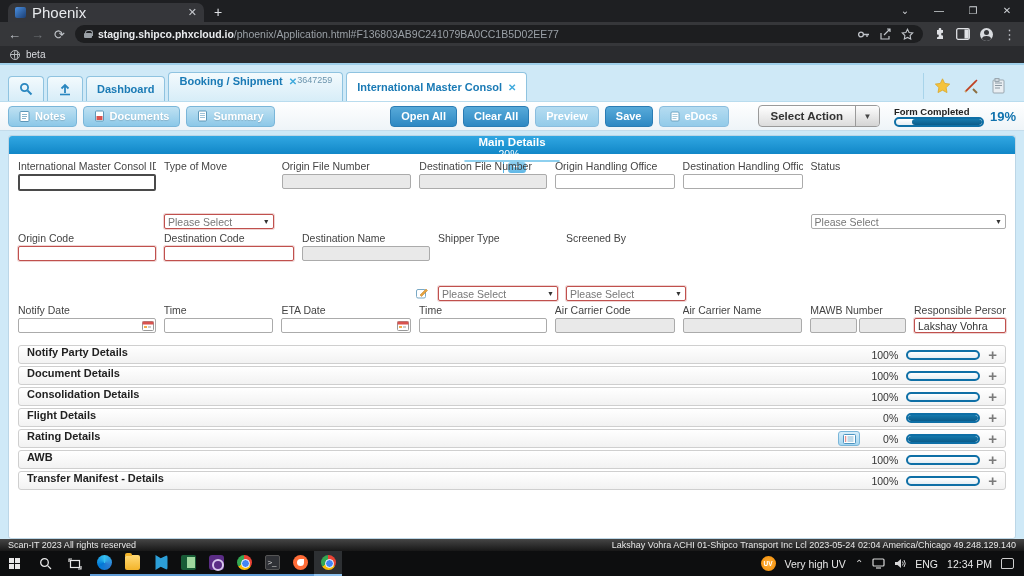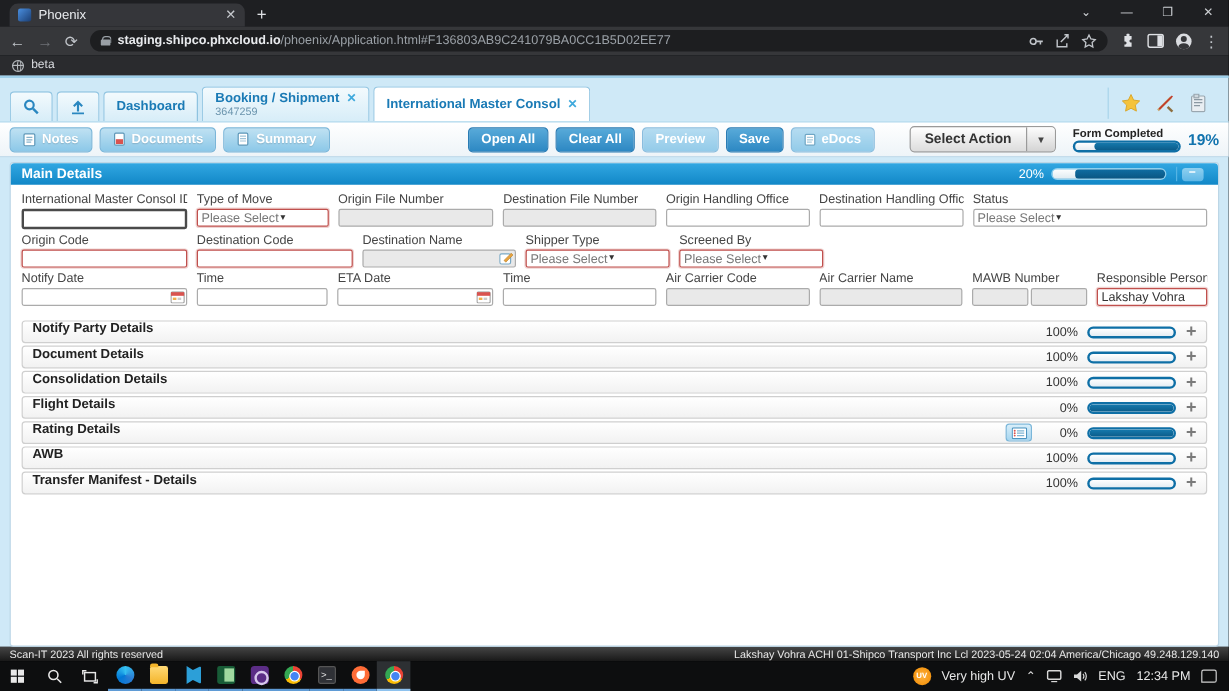--- a/index.html
+++ b/index.html
@@ -2,21 +2,21 @@
 <html><head>
 <meta charset="utf-8">
 <style>
   * { margin:0; padding:0; box-sizing:border-box; }
   html,body { width:1024px; height:576px; overflow:hidden; font-family:"Liberation Sans", sans-serif; background:#000; }
 
   
   .tabstrip { height:22px; background:#1e1f22; display:flex; align-items:flex-end; }
   .btab { width:196px; height:19px; background:#35363a; border-radius:7px 7px 0 0; margin-left:8px;
           display:flex; align-items:center; padding:0 7px; gap:6px; }
-  .btab-title { color:#e8eaed; font-size:11px; flex:1; }
+  .btab-title { color:#e8eaed; font-size:15px; flex:1; }
   .btab-close { color:#c6c9ce; font-size:11px; cursor:default; }
   .favicon { width:11px; height:11px; background:linear-gradient(135deg,#4a8fe0,#1b3e73); border-radius:2px; position:relative; }
   .newtab-btn { color:#dfe1e5; font-size:14px; margin-left:10px; margin-bottom:2px; }
   .win-controls { margin-left:auto; display:flex; align-items:center; height:100%; }
   .win-controls span { color:#cfd2d6; font-size:10px; width:34px; text-align:center; line-height:22px; }
   .btoolbar { height:24px; background:#36373a; display:flex; align-items:center; padding:0 8px; gap:10px; }
   .nav-ic { color:#c0c4c9; font-size:13px; }
   .nav-ic.dim { color:#6e7175; }
   .omnibox { flex:1; height:18px; background:#1d1e20; border-radius:9px; display:flex; align-items:center; padding:0 9px; gap:6px; }
   .omni-lock { width:8px; height:8px; position:relative; }
@@ -35,21 +35,21 @@
   .globe-ic::before { content:""; position:absolute; left:3px; top:-1px; width:2px; height:10px; border-left:1px solid #b6babe; border-right:1px solid #b6babe; border-radius:50%; }
   .globe-ic::after { content:""; position:absolute; left:-1px; top:3px; width:10px; height:2px; border-top:1px solid #b6babe; }
   .bm-label { color:#dadce0; font-size:10px; }
 
   
   .app { height:476px; background:#cfe9f7; display:flex; flex-direction:column; border-top:2px solid #9fd0ea; }
   .app-tabbar { height:36px; display:flex; align-items:flex-end; padding:0 8px; gap:3px; }
   .atab { background:linear-gradient(#f3fafd,#d7edf8); border:1px solid #8fc3e0; border-bottom:none; border-radius:4px 4px 0 0;
           height:25px; display:flex; align-items:center; padding:0 10px; gap:6px; color:#1a7ab5; font-weight:bold; font-size:11px; }
   .atab.icon-tab { width:36px; justify-content:center; }
-  .atab.two-line { height:29px; flex-direction:column; align-items:flex-start; justify-content:center; gap:0; padding:2px 10px;text-align:center; }
+  .atab.two-line { height:29px; flex-direction:row; align-items:flex-start; justify-content:center; gap:0; padding:2px 10px;text-align:center; }
   .atab .l1 { display:flex; gap:6px; align-items:center; }
   .atab .sub { font-size:9px; color:#6b94ad; font-weight:normal; }
   .atab.active { background:#fff; height:29px; }
   .tab-close { color:#3fa9dc; font-size:10px; font-weight:bold; }
   .app-tab-icons { margin-left:auto; display:flex; align-items:center; gap:12px; padding:0 10px; border-left:1px solid #a8d4ea; height:26px; margin-bottom:2px; }
 
   .app-toolbar { height:30px; background:linear-gradient(#ffffff,#eef4f8); border-top:1px solid #b9dcee; border-bottom:1px solid #c4dceb;
                  display:flex; align-items:center; padding:0 8px; gap:6px; }
   .btn { border-radius:4px; font-size:11px; font-weight:bold; color:#fff; height:21px; display:flex; align-items:center; gap:5px; padding:0 10px; }
   .btn.light { background:linear-gradient(#bfe1f2,#8cc8e8); border:1px solid #7ab6d9; text-shadow:0 1px 1px rgba(0,0,0,.15); }
@@ -62,38 +62,38 @@
   .form-completed { display:flex; flex-direction:column; align-items:flex-start; margin-left:8px; }
   .fc-label { font-size:9.5px; font-weight:bold; color:#222; }
   .fc-row { display:flex; align-items:center; gap:4px; }
   .pbar { height:10px; border:2px solid #0e6fa6; border-radius:6px; background:linear-gradient(#ffffff,#e4edf3); overflow:hidden; display:flex; }
   .pbar .pfill { margin-left:auto; height:100%; background:linear-gradient(#1579ad,#0b5c8a); border-radius:3px; }
   .fc-pct { color:#1173ae; font-weight:bold; font-size:13px; }
 
   .app-main { flex:1; padding:4px 8px 0 8px; }
   .panel { background:#fff; border:1px solid #bcd6e6; border-radius:3px; height:100%; padding:0 0 2px 0; }
 
-  .md-header { height:18px; background:linear-gradient(#31a7e2,#1187c7); border-radius:3px 3px 0 0; display:flex; align-items:center; padding:0 9px; }
+  .md-header { height:18px; background:linear-gradient(#31a7e2,#1187c7); border-radius:3px 3px 0 0; display:flex; align-items:center; padding:0 9px;flex-direction:column; }
   .md-title { color:#fff; font-weight:bold; font-size:11.5px; flex:1; }
   .md-pct { color:#fff; font-size:10.5px; margin-right:6px; }
   .md-pbar { width:96px; height:10px; border:1px solid #8ed0ef; border-radius:5px; background:linear-gradient(#fdfefe,#dfeaf0); overflow:hidden; display:flex; }
   .md-pbar .pfill { margin-left:auto; height:100%; background:linear-gradient(#0f6ea3,#0a5681); border-radius:3px; }
   .md-min { width:26px; height:12px; margin-left:8px; border-left:1px solid #55b4e4; display:flex; align-items:center; justify-content:center; }
   .md-min span { width:18px; height:11px; background:linear-gradient(#8fd0f0,#5fb7e6); border-radius:3px; color:#fff; font-size:10px; line-height:9px; text-align:center; font-weight:bold; }
 
   .form { padding:3px 9px 8px 9px; }
   .frow { display:flex; gap:8px; margin-top:3px; }
   .fld { display:flex; flex-direction:column; }
   .fld label { font-size:10.5px; color:#444; margin-bottom:2px; white-space:nowrap; overflow:hidden; }
   .ctl { height:15px; border:1px solid #ababab; background:#fff; border-radius:2px; font-size:10.5px; color:#333; padding:0 3px; display:flex; align-items:center; }
   input.ctl { width:100%; font-family:"Liberation Sans",sans-serif; }
   .ctl.focus { border:2px solid #4a4a4a; height:17px; }
   .ctl.req { border:1px solid #c0504d; box-shadow:0 0 0 1px rgba(192,80,77,.25); }
   .ctl.dis { background:#e9e9e9; color:#888; }
-  .selbox { justify-content:flex-start; color:#777; }
+  .selbox { justify-content:space-between; color:#777;margin-top:40px; }
   .selbox .arr { font-size:7px; color:#333; }
   .withicon { position:relative; }
   .withicon input, .withicon .ctl { padding-right:16px; }
   .fld-ic { position:absolute; right:2px; bottom:2px; width:12px; height:11px; }
   .w1{width:138px}.w2{width:110px}.w3{width:130px}.w4{width:128px}.w5{width:120px}.w6{width:120px}.wstatus{width:196px}
   .mawb-wrap{width:96px}.mawb-inputs{display:flex;gap:2px}.mawb-a{width:28px}.mawb-b{width:62px}
   .wrp{width:92px}
 
   .sections { padding:4px 9px; display:flex; flex-direction:column; gap:2px; }
   .sec { height:19px; background:linear-gradient(#ffffff,#f2f2f2); border:1px solid #cfcfcf; border-radius:3px;

